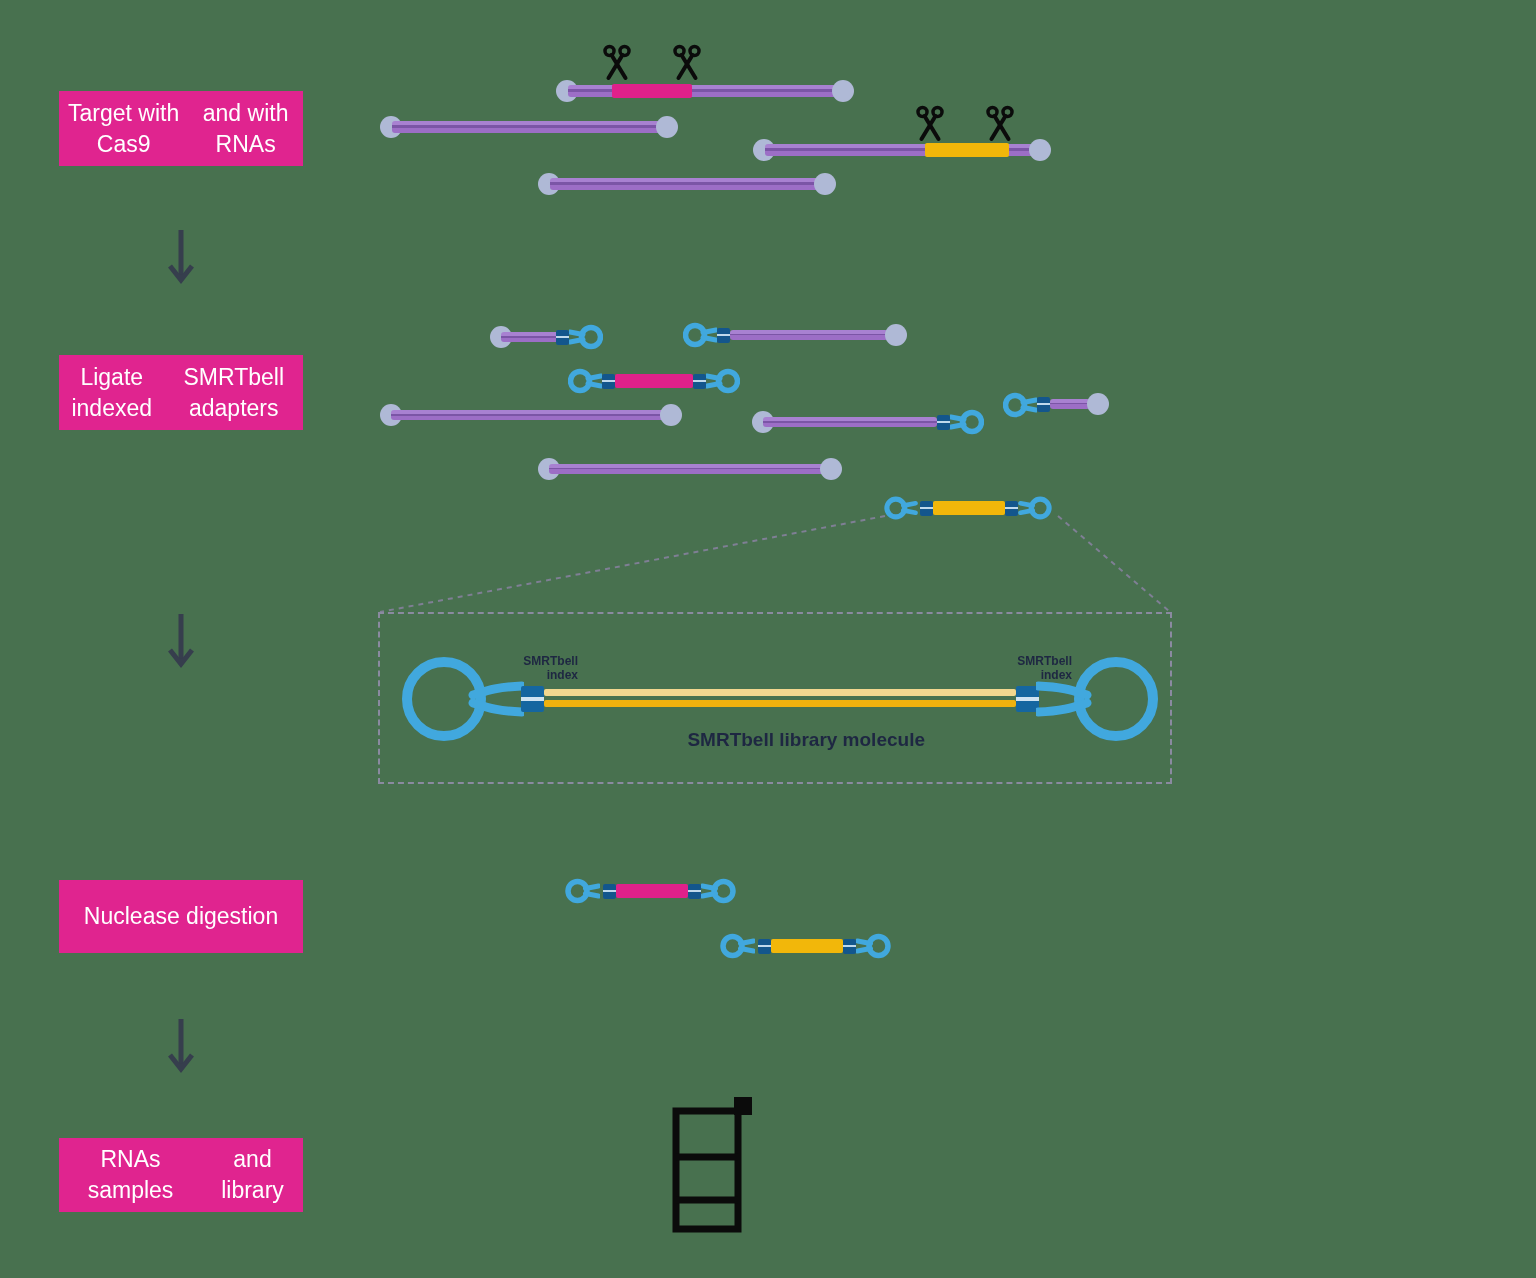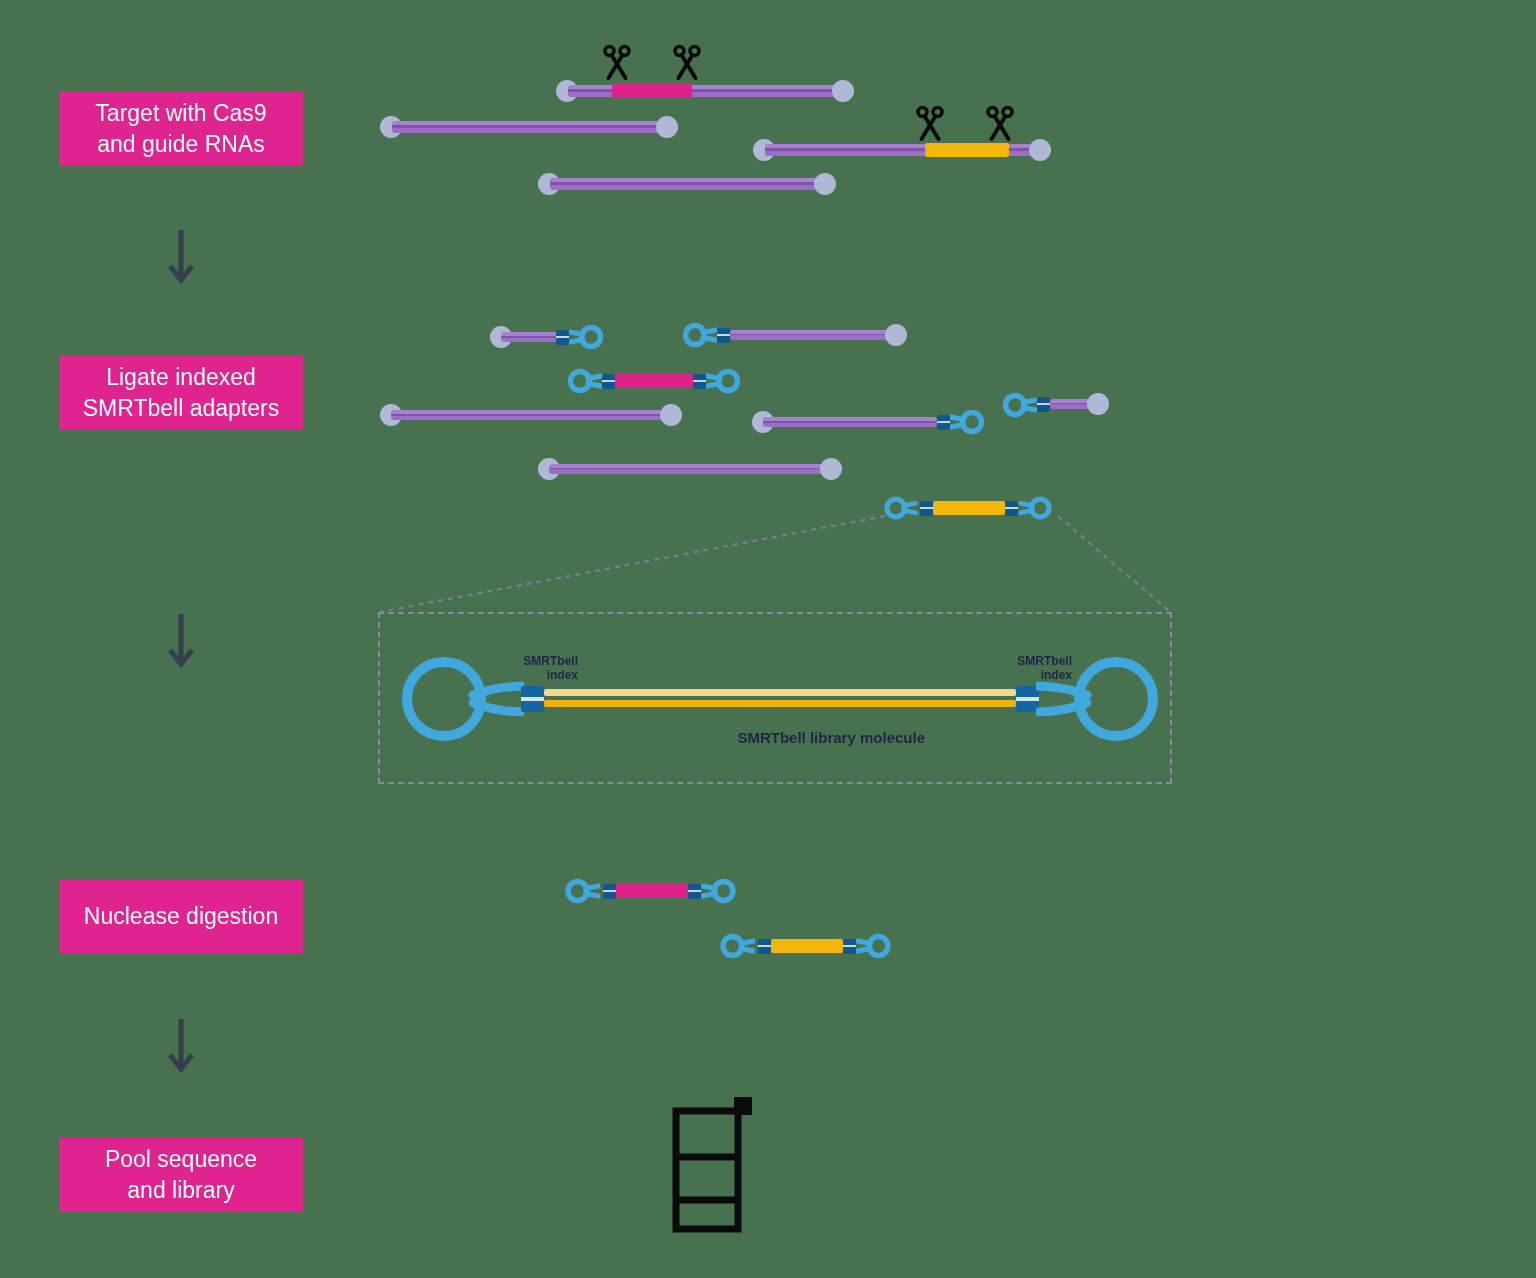--- a/index.html
+++ b/index.html
@@ -5,21 +5,21 @@
   html,body{margin:0;padding:0;}
   .canvas{
     position:relative;width:1536px;height:1278px;overflow:hidden;
     background:#48714F;
     font-family:"Liberation Sans",sans-serif;
   }
   
   .step-label{
     position:absolute;left:59px;width:244px;
     background:#E0248F;color:#FFFFFF;
-    display:flex;flex-direction:column;align-items:center;justify-content:center;
+    display:flex;flex-direction:row;align-items:center;justify-content:center;
     text-align:center;font-size:23px;line-height:31px;font-weight:400;
   }
   
   .arrow{position:absolute;width:26px;height:64px;}
   
   .strand{position:absolute;}
   .bar{
     position:absolute;height:12px;border-radius:3px;
     background:linear-gradient(to bottom,#A881D1 0 36%,#7B55A6 36% 55%,#9C6EC6 55% 100%);
   }
@@ -46,42 +46,42 @@
     position:absolute;left:378px;top:612px;width:794px;height:172px;
     border:2px dashed #8A8AA0;box-sizing:border-box;
   }
   .detail-strand{position:absolute;height:7px;border-radius:2px;}
   .detail-strand.light{background:#F2D78F;}
   .detail-strand.gold{background:#F0B20E;}
   .detail-text{
     position:absolute;color:#1E2742;font-weight:700;text-align:right;
   }
   .index-label{font-size:12px;line-height:14px;width:90px;}
-  .molecule-label{font-size:15px;width:300px;}
+  .molecule-label{font-size:19px;width:300px;}
   .scissors{position:absolute;}
   .tube-icon{position:absolute;}
 </style>
 </head>
 <body>
 
 <div class="canvas">
 
   <div class="step-label" style="top:91px;height:75px;">
     <span>Target with Cas9</span>
-    <span>and guide RNAs</span>
+    <span>and with RNAs</span>
   </div>
   <div class="step-label" style="top:880px;height:73px;">
     <span>Nuclease digestion</span>
   </div>
   <div class="step-label" style="top:355px;height:75px;">
     <span>Ligate indexed</span>
     <span>SMRTbell adapters</span>
   </div>
   <div class="step-label" style="top:1138px;height:74px;">
-    <span>Pool sequence</span>
+    <span>RNAs samples</span>
     <span>and library</span>
   </div>
 
   <svg class="arrow" style="left:168px;top:228px;" viewBox="0 0 26 64">
     <line x1="13" y1="2" x2="13" y2="48" stroke="#363E4D" stroke-width="5"></line>
     <polyline points="2,38 13,52 24,38" fill="none" stroke="#363E4D" stroke-width="5"></polyline>
   </svg>
   <svg class="arrow" style="left:168px;top:612px;" viewBox="0 0 26 64">
     <line x1="13" y1="2" x2="13" y2="48" stroke="#363E4D" stroke-width="5"></line>
     <polyline points="2,38 13,52 24,38" fill="none" stroke="#363E4D" stroke-width="5"></polyline>

